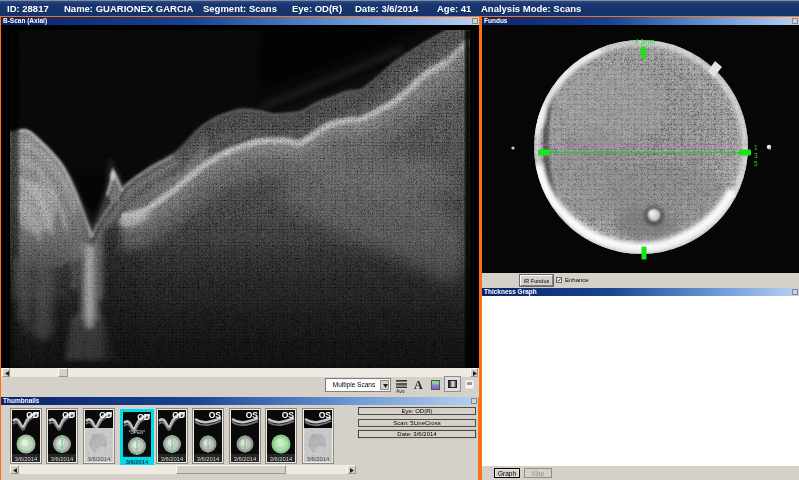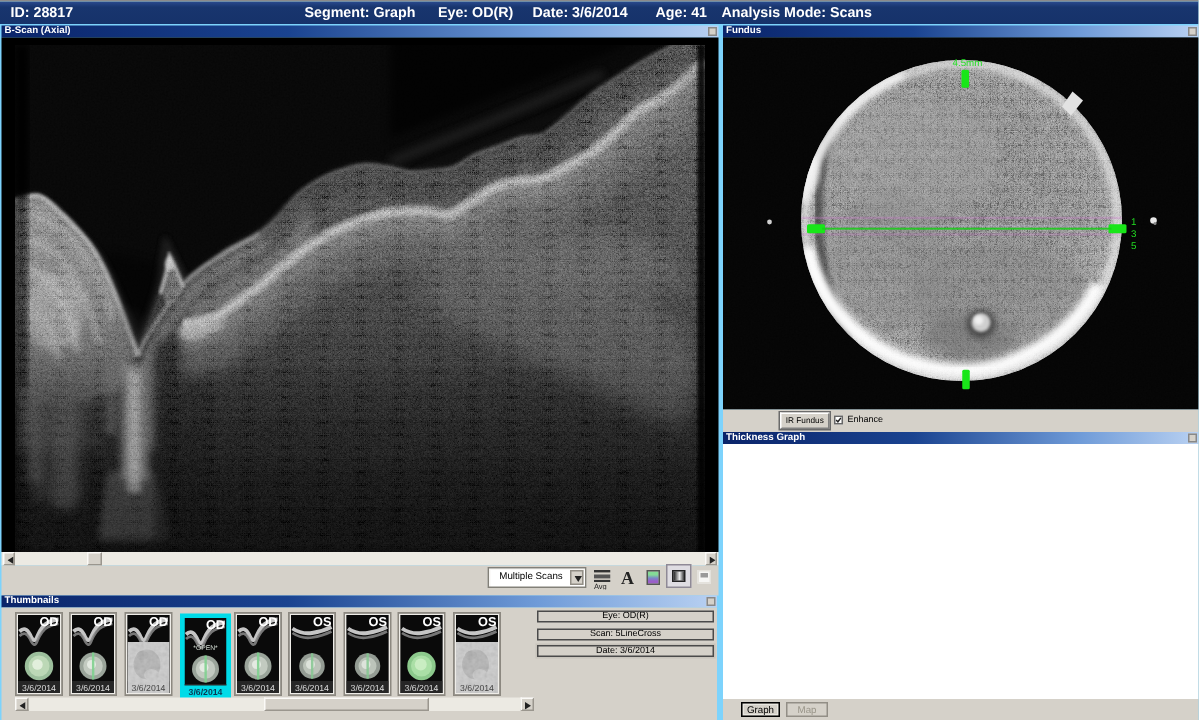--- a/index.html
+++ b/index.html
@@ -1,36 +1,37 @@
 <!DOCTYPE html>
 <html><head>
 <meta charset="utf-8">
 <style>
   * { margin:0; padding:0; box-sizing:border-box; }
   html,body { width:799px; height:480px; overflow:hidden; background:#d5d1c9; font-family:"Liberation Sans", sans-serif; }
   .abs { position:absolute; }
-  #stage { position:relative; width:799px; height:480px; background:#7dd3fc; }
+  #stage { position:relative; width:799px; height:480px; background:#f97316; }
   #infobar { left:0; top:0; width:799px; height:16px; background:linear-gradient(#2a4a8e,#18356e 25%,#16326a); border-top:1px solid #8a8a8a; color:#fff; font-size:9.5px; font-weight:bold; line-height:15px; white-space:nowrap; }
   #infobar span { position:absolute; top:0; }
   .ptitle { height:8px; background:linear-gradient(90deg,#0a246a,#1a4390 40%,#6f9bd8 75%,#b9d1f2); color:#fff; font-weight:bold; font-size:6.5px; line-height:8px; padding-left:2px; overflow:hidden; }
   .ptitle .ticon { position:absolute; right:1px; top:1px; width:6px; height:6px; background:#d5d1c9; border:1px solid #888; }
   .black { background:#000; }
   .btn { background:#d5d1c9; border:1px solid #4a4a4a; font-size:6px; text-align:center; color:#000; overflow:hidden; }
   .sbtrack { background:#eceae3; }
   .sbthumb { background:#d5d1c9; border:1px solid #9a968e; border-top-color:#fbfaf7; border-left-color:#fbfaf7; }
   .sbarrow { background:#d5d1c9; border:1px solid #9a968e; border-top-color:#fbfaf7; border-left-color:#fbfaf7; font-size:6px; line-height:7px; text-align:center; color:#111; }
   .thumb { border:1px solid #efede8; outline:1px solid #8c8880; background:#000; }
 </style>
 </head>
 <body>
 <div id="stage">
 
   <div id="infobar" class="abs">
     <span style="left:7px">ID: 28817</span>
-    <span style="left:203px">Segment: Graph</span>
+    <span style="left:64px">Name: GUARIONEX GARCIA</span>
+    <span style="left:203px">Segment: Scans</span>
     <span style="left:292px">Eye: OD(R)</span>
     <span style="left:355px">Date: 3/6/2014</span>
     <span style="left:437px">Age: 41</span>
     <span style="left:481px">Analysis Mode: Scans</span>
   </div>
 
   <div class="abs ptitle" style="left:1px;top:17px;width:478px;">B-Scan (Axial)
     <span class="ticon"></span>
   </div>
   <div class="abs black" style="left:1px;top:25px;width:478px;height:343px;">

